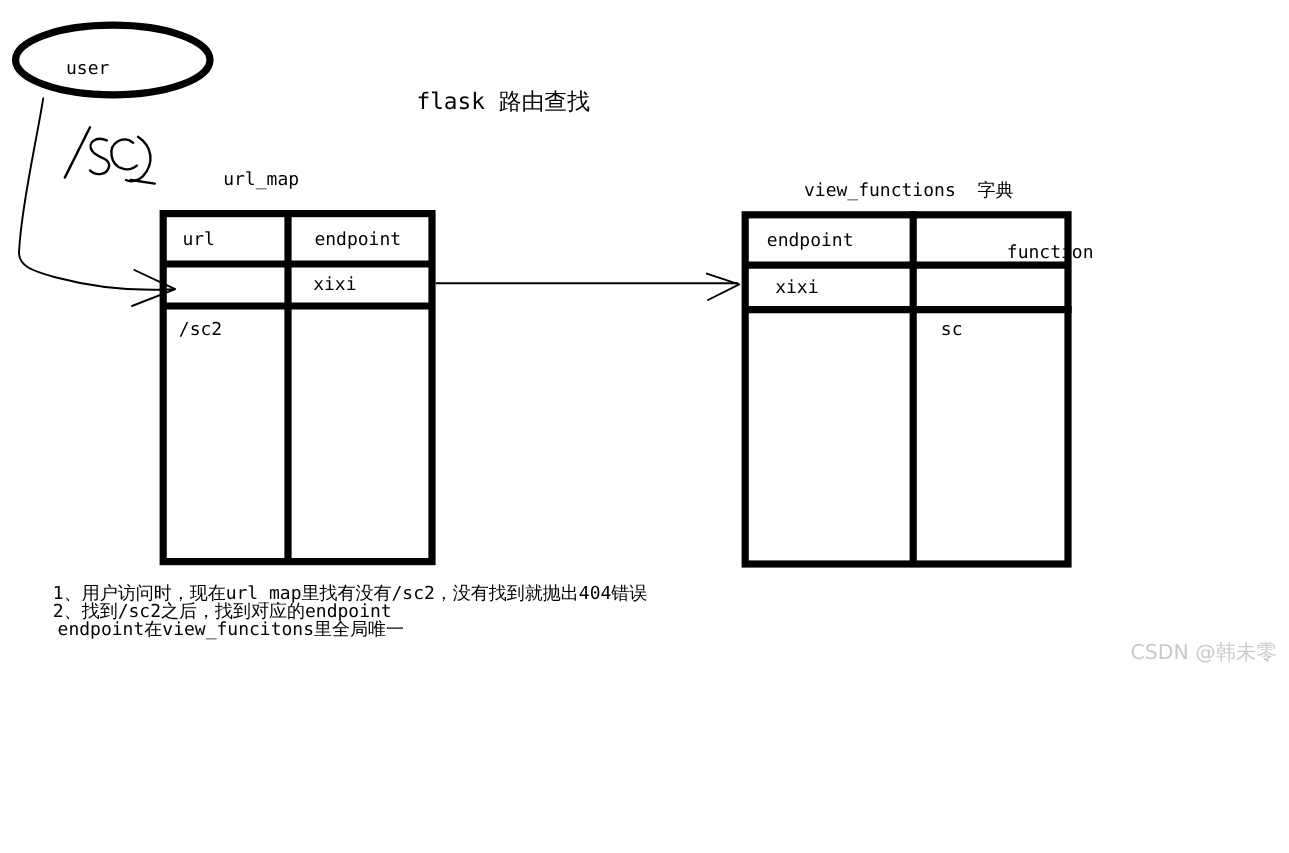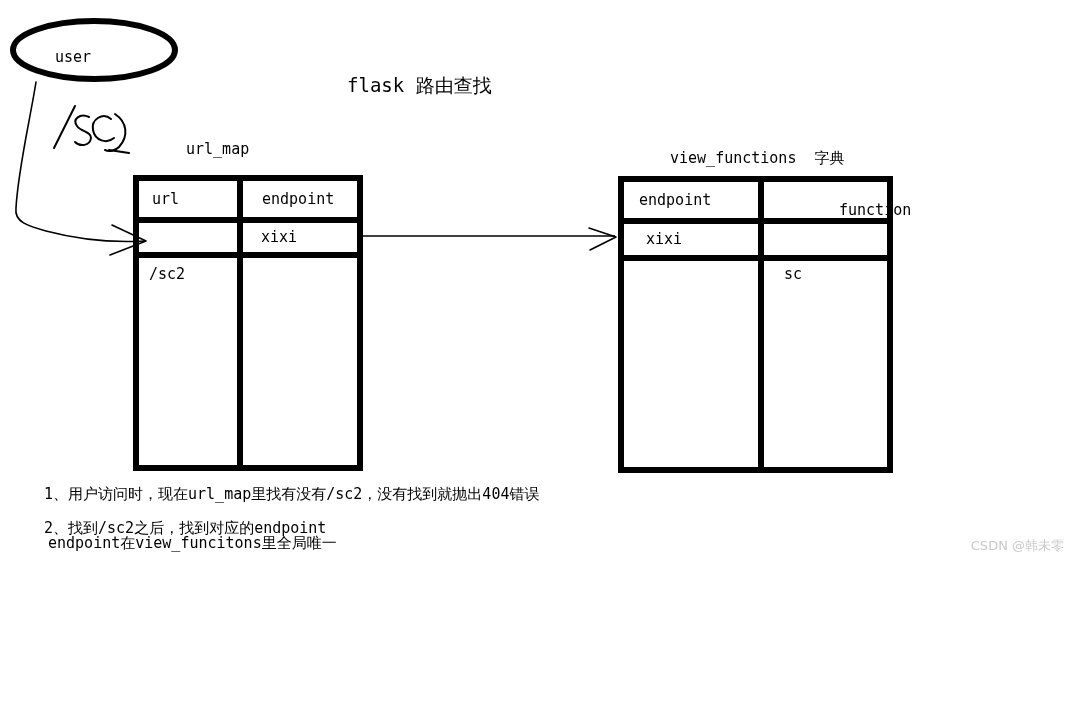--- a/index.html
+++ b/index.html
@@ -84,30 +84,30 @@
     top: 487px;
     width: 620px;
   }
   .note-line {
     white-space: pre;
     font-size: 15px;
     font-family: "DejaVu Sans Mono", "Liberation Mono", monospace;
     color: #000000;
     line-height: 1;
   }
-  .note-gap-1 { margin-top: 19px; }
+  .note-gap-1 { }
   .note-gap-2 { margin-top: 7px; }
   .note-gap-3 { padding-left: 4px; }
 
   
   .watermark {
     position: absolute;
     right: 10px;
     bottom: 10px;
-    font-size: 13px;
+    font-size: 17px;
     color: #c9c9c9;
     font-family: "DejaVu Sans", "Liberation Sans", sans-serif;
     white-space: pre;
   }
 </style>
 </head>
 <body>
 
 <div class="canvas">
 

